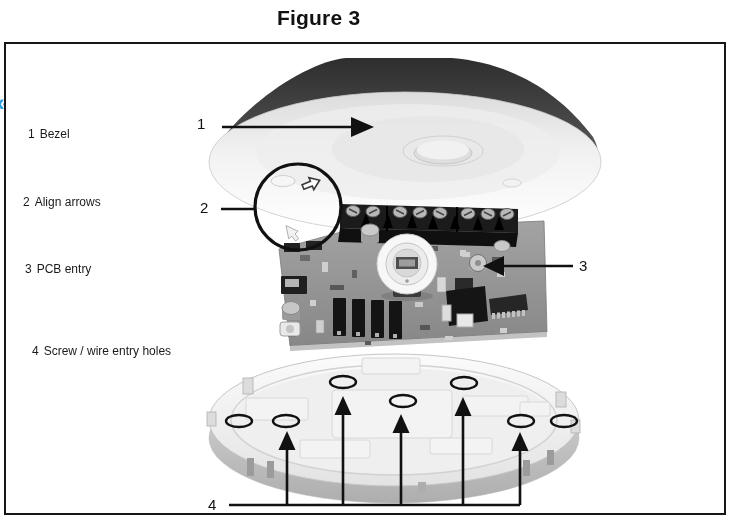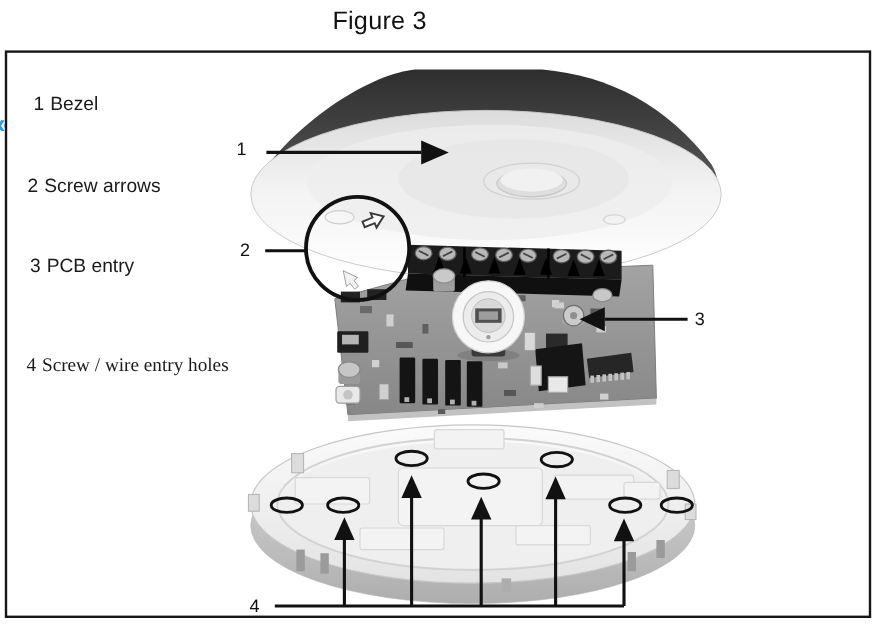--- a/index.html
+++ b/index.html
@@ -1,46 +1,46 @@
 <!DOCTYPE html>
 <html><head>
 <meta charset="utf-8">
 <style>
   html,body{margin:0;padding:0;background:#ffffff;}
   body{width:731px;height:522px;position:relative;overflow:hidden;
        font-family:"Liberation Sans", sans-serif;}
-  .title{position:absolute;left:277px;top:6px;font-size:21px;font-weight:normal;
+  .title{position:absolute;left:277px;top:6px;font-size:21px;font-weight:bold;
          color:#111;letter-spacing:.2px;}
   .figure-box{position:absolute;left:4px;top:42px;width:718px;height:469px;
          border:2px solid #161616;background:#ffffff;}
-  .legend-item{position:absolute;font-size:16px;color:#1a1a1a;white-space:nowrap;}
+  .legend-item{position:absolute;font-size:12px;color:#1a1a1a;white-space:nowrap;margin-top:48px;}
   .legend-item .num{margin-right:5px;}
   .li-0{left:28px;top:79px;}
   .li-1{left:23px;top:147px;}
   .li-2{left:25px;top:214px;}
-  .li-3{left:22px;top:296px;font-family:Liberation Serif, serif;}
+  .li-3{left:32px;top:296px;}
   .nav-chevron{position:absolute;left:-3px;top:92px;font-size:23px;font-weight:bold;
          color:#2B9FE0;cursor:pointer;line-height:1;}
   svg.fig{position:absolute;left:0;top:0;}
   svg text.callout{font-family:"Liberation Sans",sans-serif;font-size:15px;fill:#111;}
 </style>
 </head>
 <body>
 
 <div class="title">Figure 3</div>
 
 <div class="nav-chevron">«</div>
 
 <div class="figure-box"></div>
 
 <div class="legend-item li-0">
   <span class="num">1</span><span>Bezel</span>
 </div>
 <div class="legend-item li-1">
-  <span class="num">2</span><span>Screw arrows</span>
+  <span class="num">2</span><span>Align arrows</span>
 </div>
 <div class="legend-item li-2">
   <span class="num">3</span><span>PCB entry</span>
 </div>
 <div class="legend-item li-3">
   <span class="num">4</span><span>Screw / wire entry holes</span>
 </div>
 
 <svg class="fig" width="731" height="522" viewBox="0 0 731 522">
   <defs>

